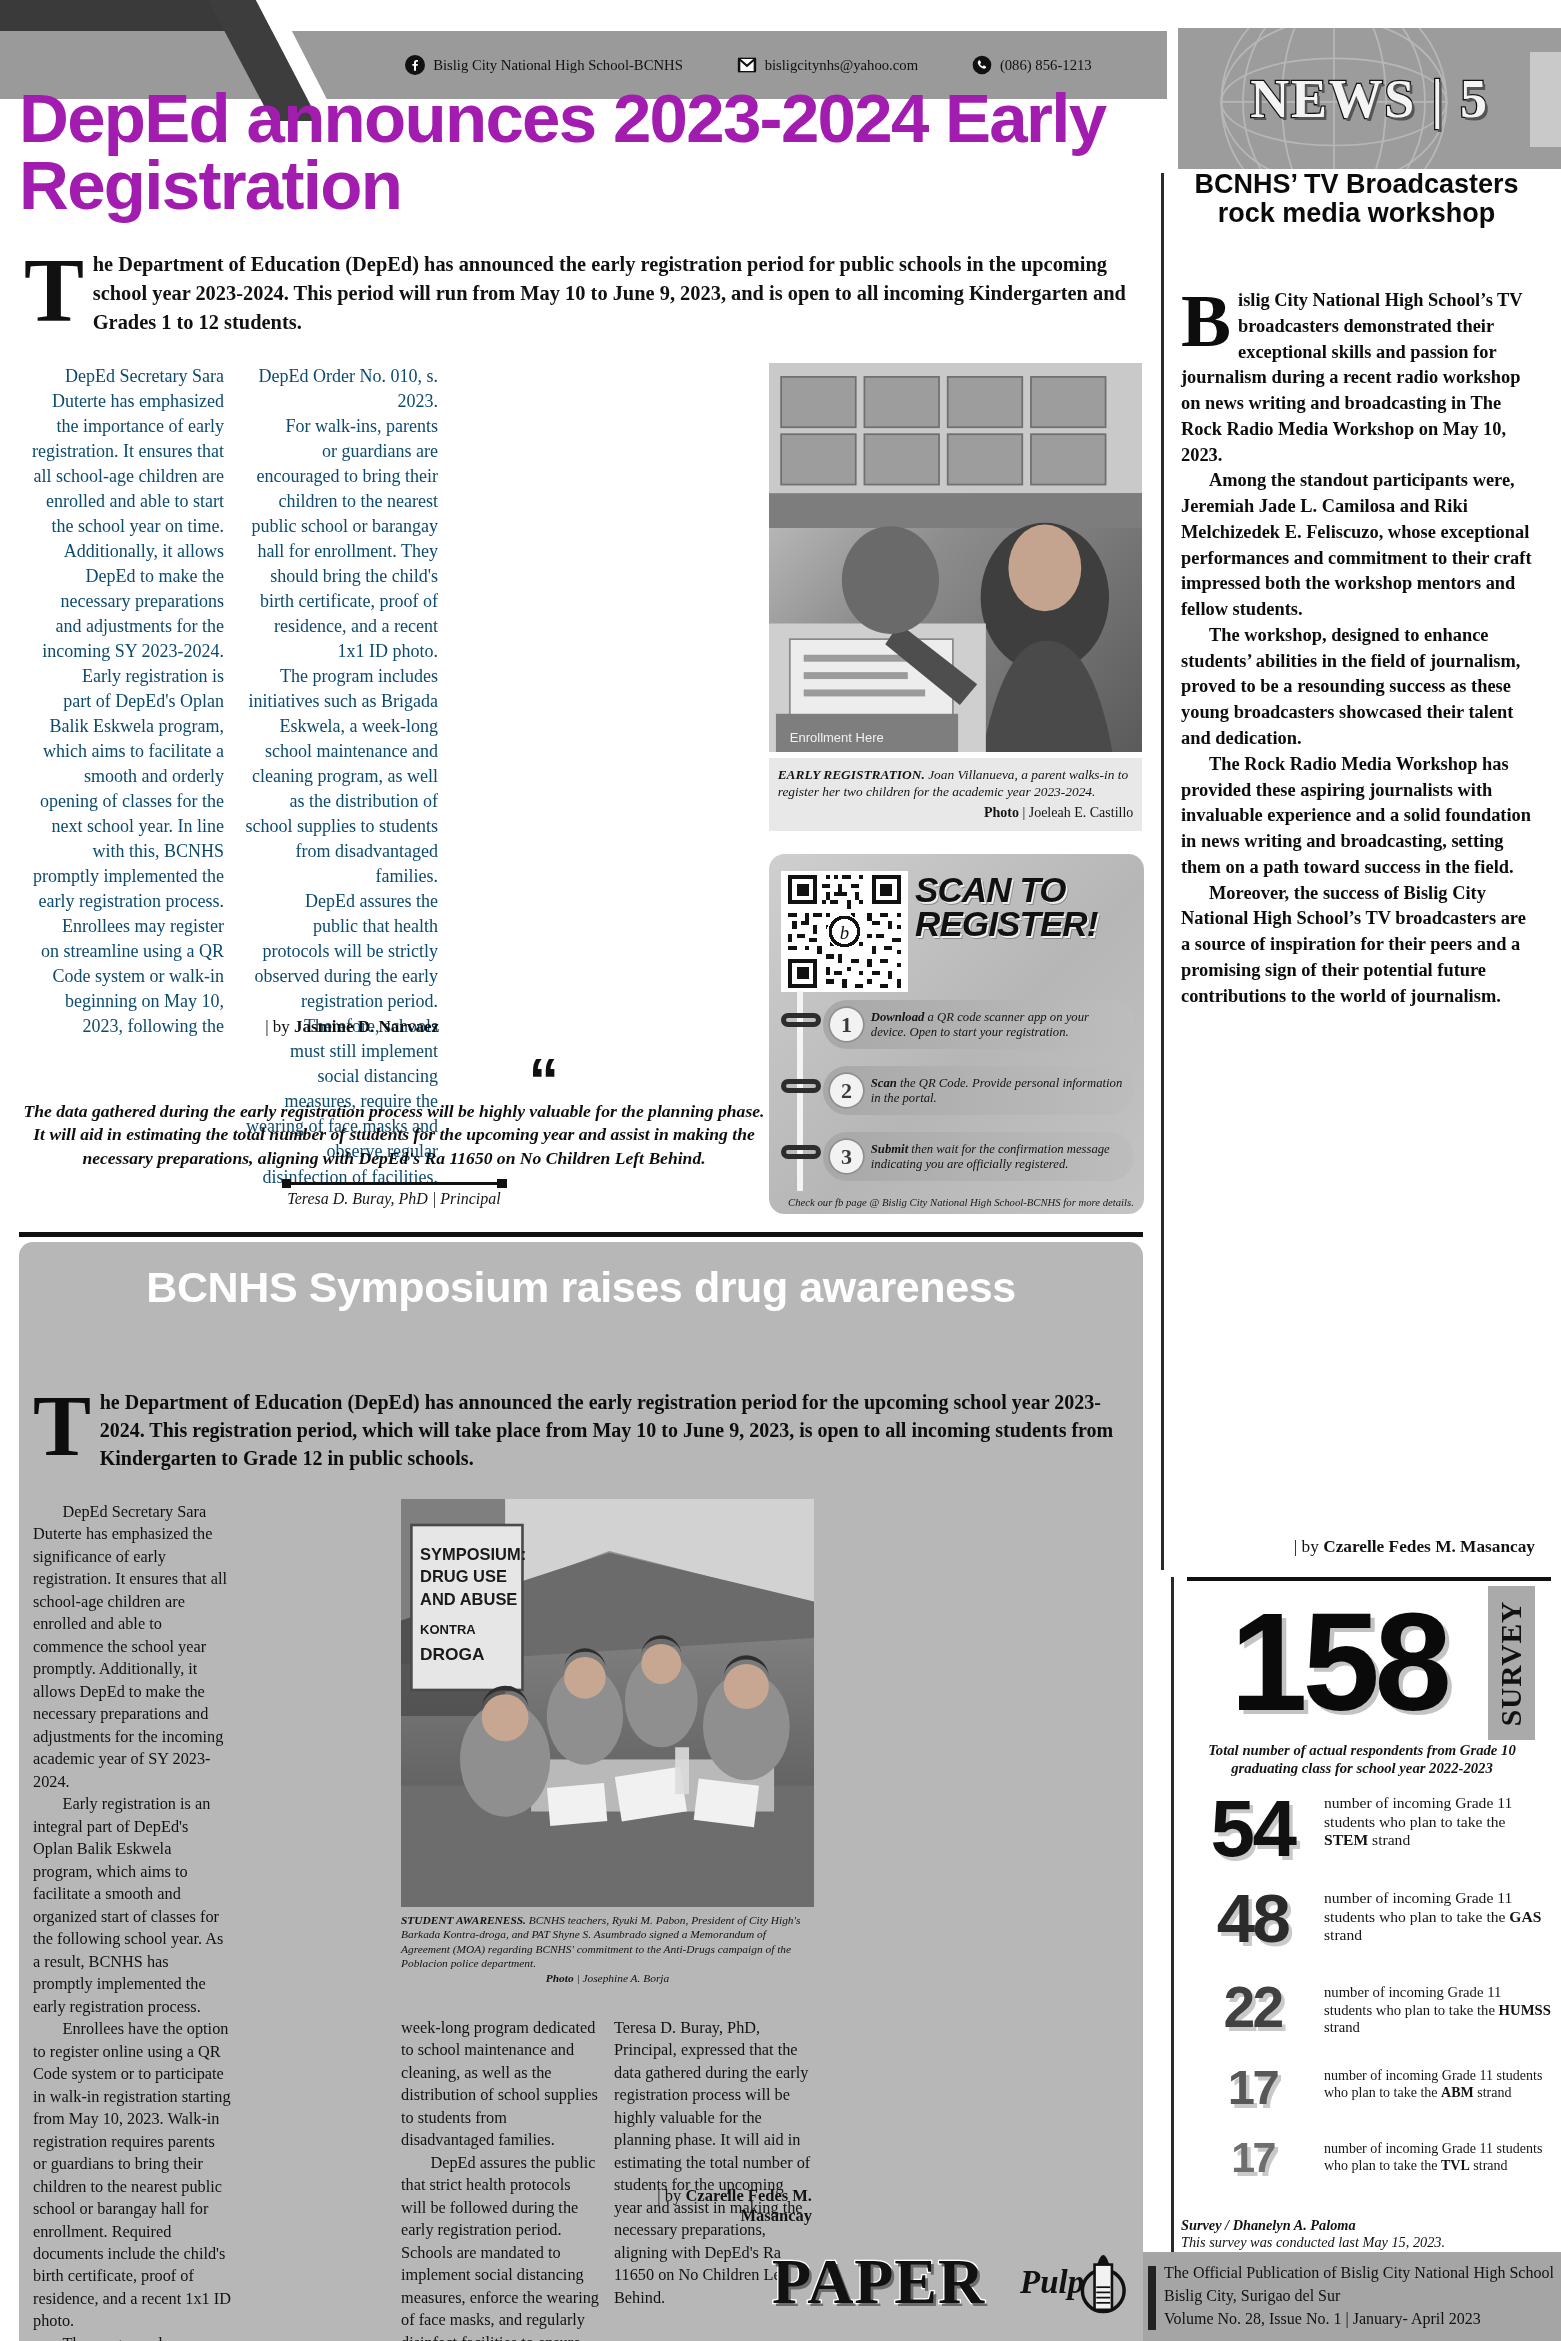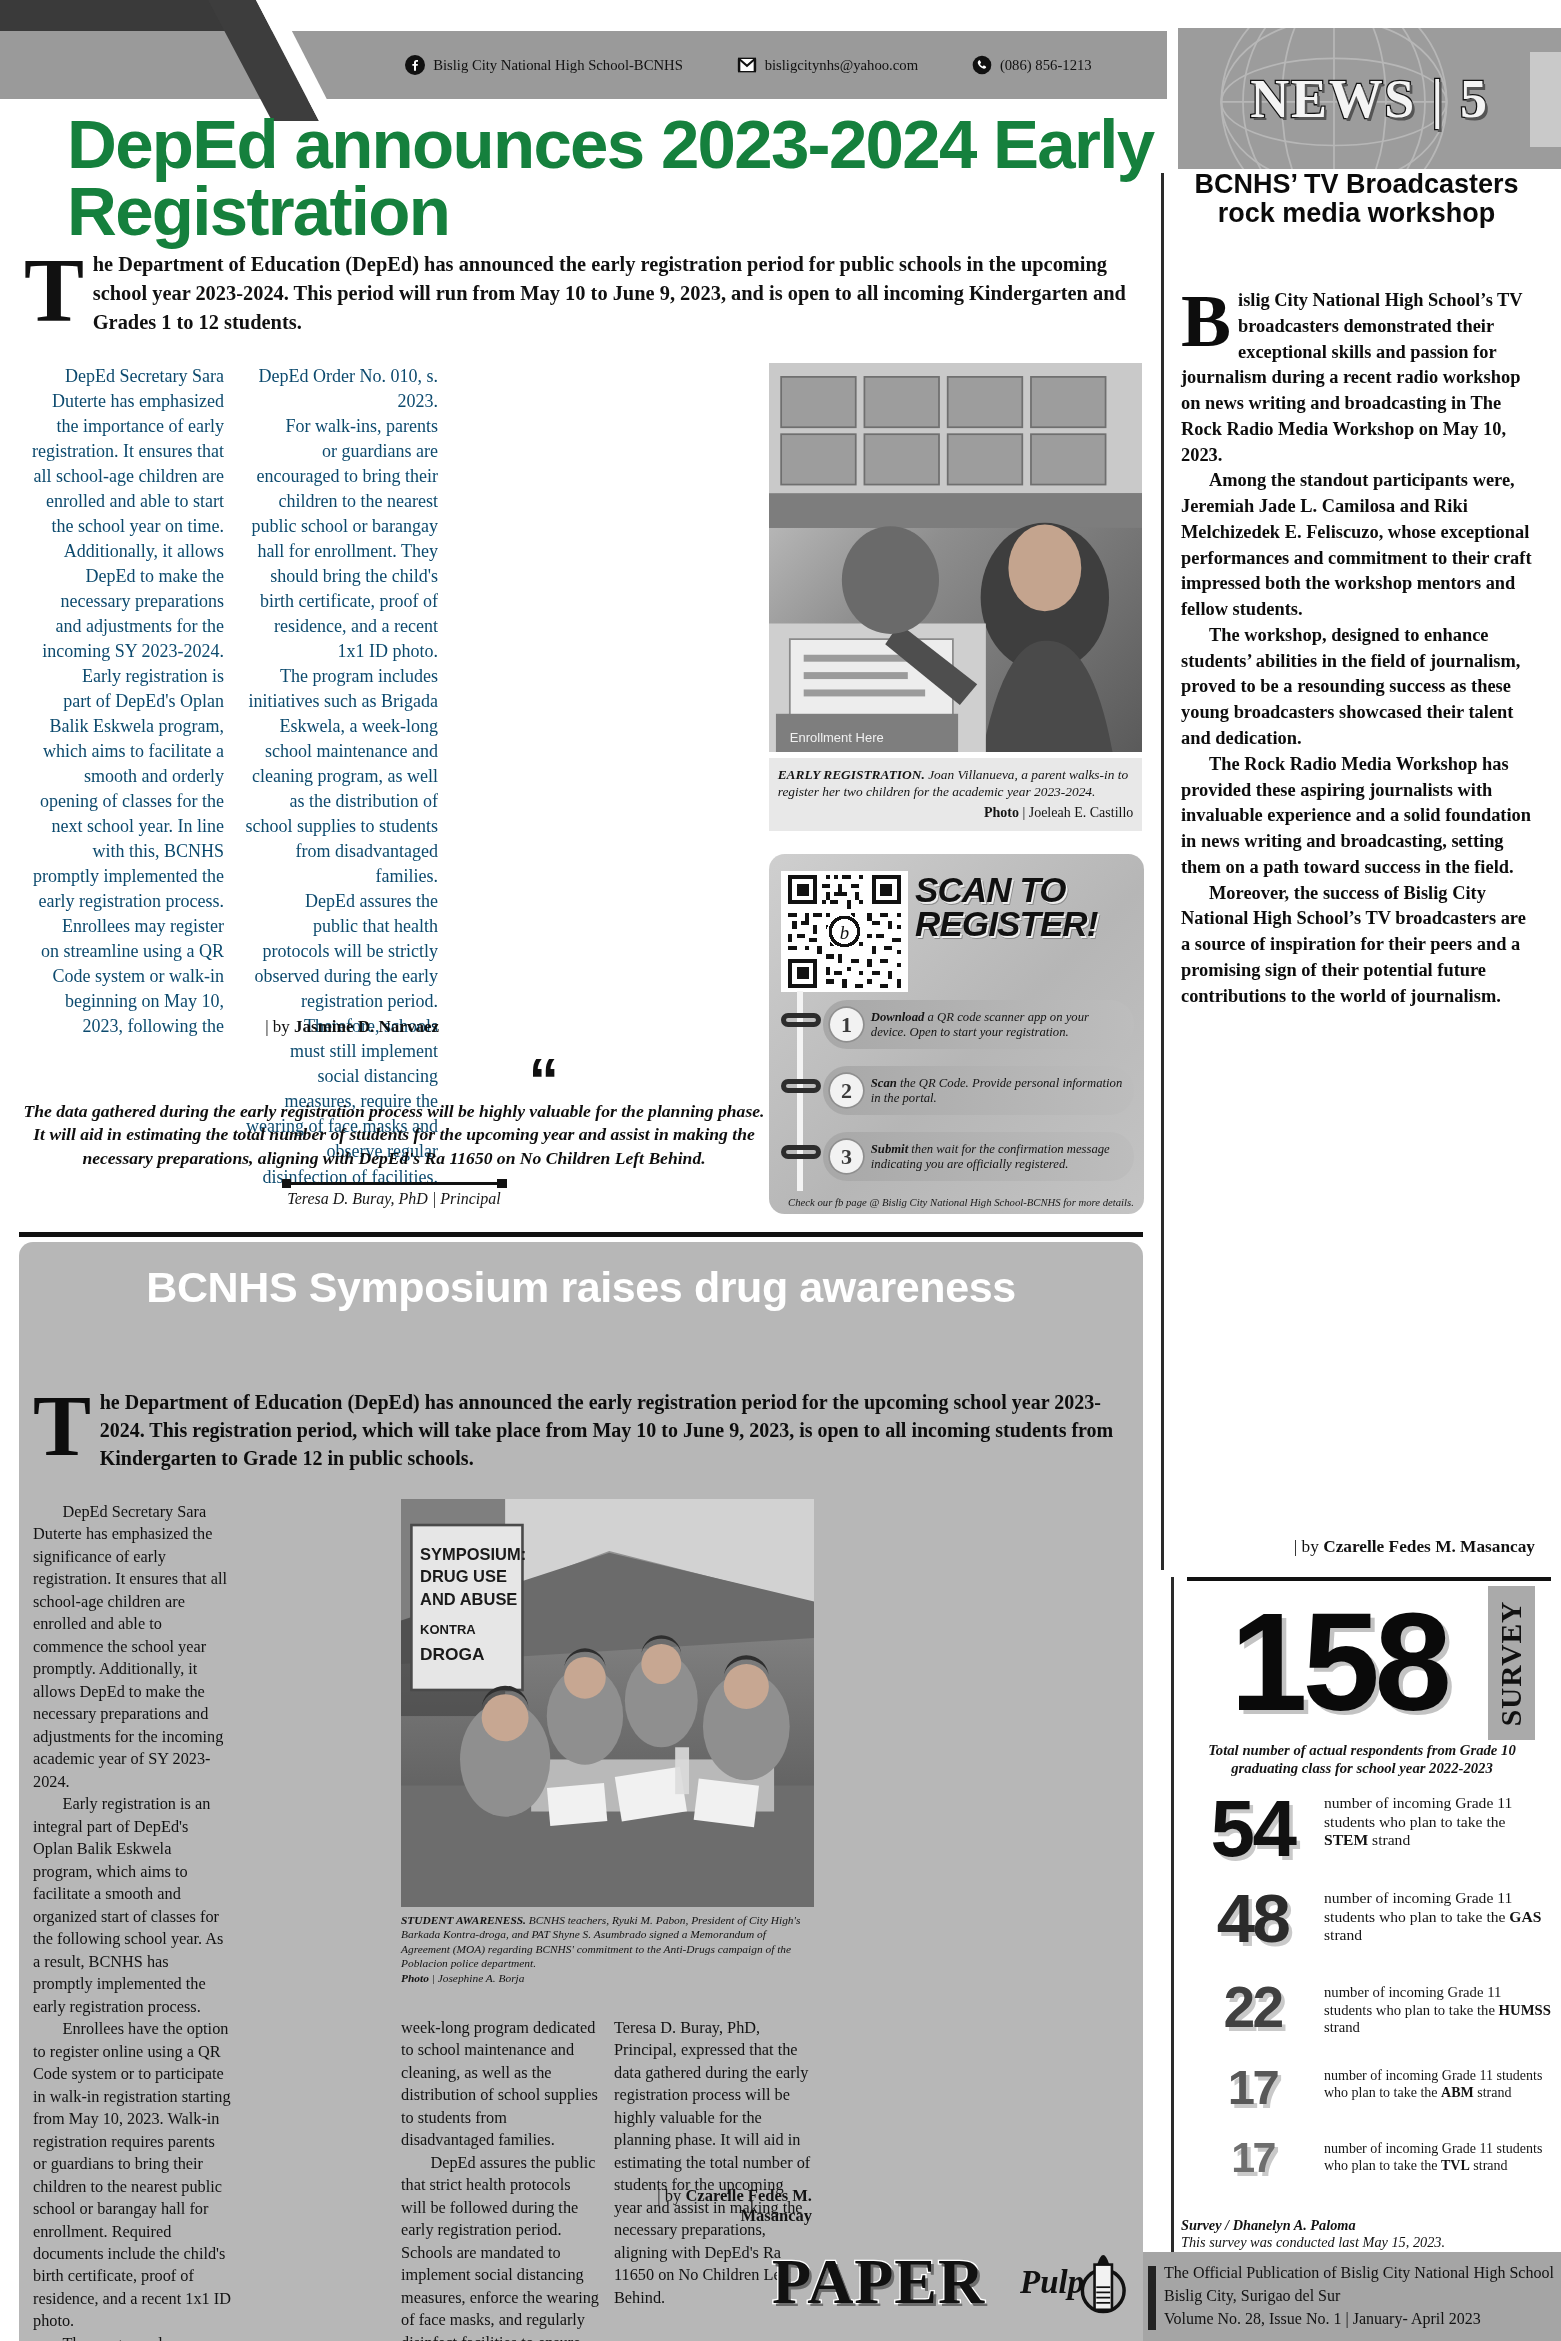--- a/index.html
+++ b/index.html
@@ -50,24 +50,24 @@
     font-family: "Liberation Serif", serif;
     font-weight: 700; font-size: 54px; letter-spacing: 1.7px; color:#f4f4f4;
     -webkit-text-stroke: 2.6px #111;
     paint-order: stroke fill;
     text-shadow: 2.6px 2.6px 0 #555;
   }
   .flag-right-edge { position:absolute; left:1530px; top:52px; width:31px; height:95px; background:#c9c9c9; }
 
   
   .main-hl {
-    position: absolute; left: 19px; top: 112px; width: 1128px;
+    position: absolute; left: 19px; top: 86px; width: 1128px;
     font-family: "Liberation Sans", sans-serif;
     font-weight: 700; font-size: 69px; line-height: 0.97;
-    letter-spacing: -1.7px; color: #15803d; margin-left: 48px;
+    letter-spacing: -1.7px; color: #a21caf;
   }
 
   
   .lead-wrap { position:absolute; left: 24px; top: 250px; width: 1119px; }
   .lead {
     font-family: "Liberation Serif", serif;
     font-weight: 700; font-size: 20.4px; line-height: 1.42; color:#111;
   }
   .lead .dropcap {
     float: left; font-size: 90px; line-height: .80; font-weight: 700;
@@ -220,21 +220,21 @@
   .a2c2 { position:absolute; left: 401px; top: 2017px; width: 198px; }
   .a2c3 { position:absolute; left: 614px; top: 2017px; width: 198px; }
   .a2-body { font-size: 16.3px; line-height:1.38; color:#121212; }
   .a2-body p { text-indent: 29.5px; margin:0; }
 
   .photo2 { position:absolute; left: 401px; top: 1499px; width: 413px; height: 408px;
             overflow:hidden; background:#6a6a6a; }
   .cap2 { position:absolute; left: 401px; top: 1913px; width: 413px;
           font-size: 11.4px; line-height:1.26; font-style:italic; color:#131313; }
   .cap2 b { font-weight:700; font-style:italic; }
-  .cap2 .credit { display:block; text-align:left; margin-top:0.9px; }
+  .cap2 .credit { display:block; text-align:center; margin-top:0.9px; }
 
   .a2-byline { position:absolute; left: 614px; top: 2186px; width: 198px; text-align:right;
                font-size: 16.5px; color:#111; }
   .a2-byline b { font-weight:700; }
 
   
   .logo { position:absolute; left: 772px; top: 2245px; width: 347px; height: 78px; }
   .logo .paper {
     font-family:"Liberation Serif",serif; font-weight:700; font-size: 64px; letter-spacing: 0.9px;
     color:#111; -webkit-text-stroke: 2.6px #fff; paint-order: stroke fill;

